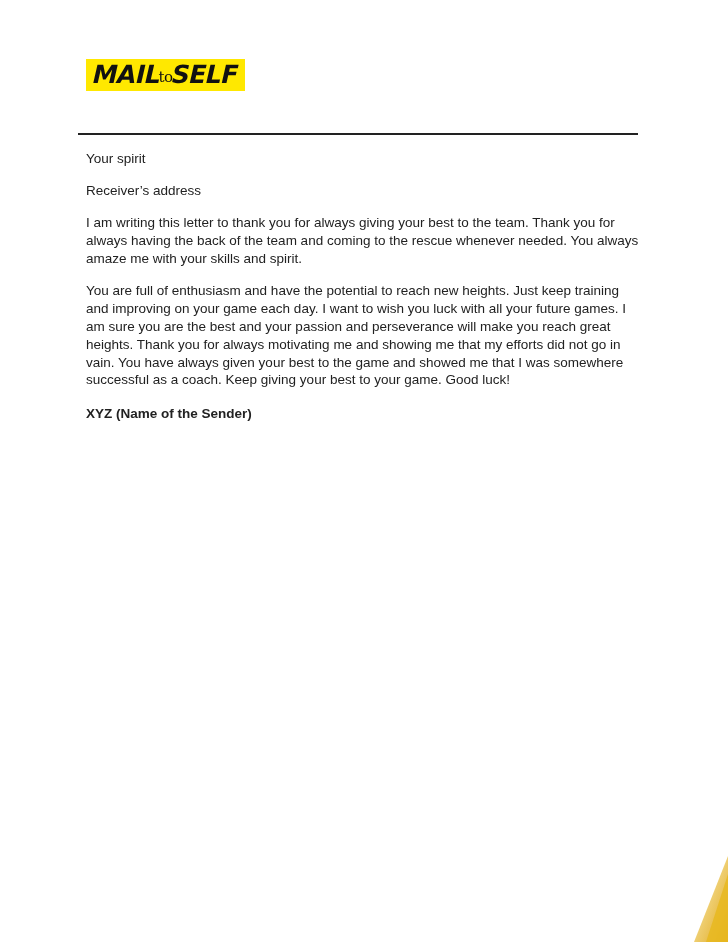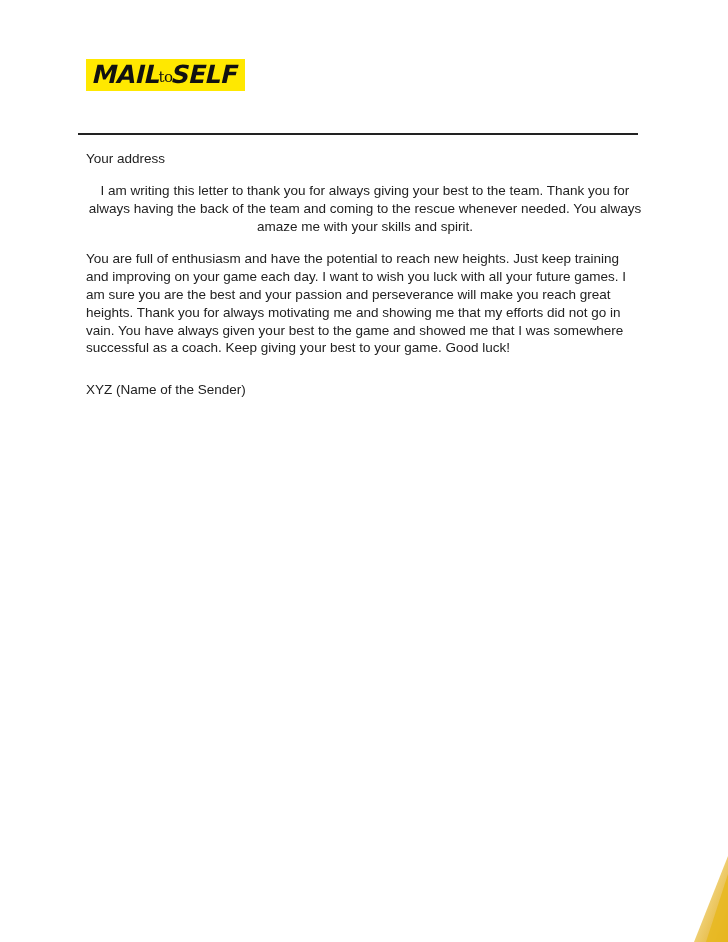--- a/index.html
+++ b/index.html
@@ -80,23 +80,23 @@
     margin: 0 0 15px 0;
     color: #222222;
   }
   .para {
     font-size: 13.5px;
     line-height: 17.8px;
     margin: 0 0 15px 0;
     color: #222222;
     text-align: left;
   }
-  .para.tight-top { margin-top: 4px; text-align: center; }
+  .para.tight-top { margin-top: 4px; }
   .closing { margin-top: 16px; }
-  .signature { margin-top: 24px; margin-bottom: 0; }
+  .signature { margin-top: 16px; margin-bottom: 0; font-weight: bold; }
 
   
   .corner-accent {
     position: absolute;
     right: 0;
     bottom: 0;
     width: 70px;
     height: 86px;
     pointer-events: none;
   }
@@ -107,21 +107,22 @@
 <div class="page">
 
   <div class="logo-wrap">
     <span class="logo"><span class="logo-main">MAIL</span><span class="logo-mid">to</span><span class="logo-main">SELF</span></span>
   </div>
 
   <div class="divider"></div>
 
   <div class="letter">
 
-    <p class="line">Your address</p>
+    <p class="line">Your spirit</p>
+    <p class="line">Receiver’s address</p>
 
 
     <p class="para tight-top">I am writing this letter to thank you for always giving your best to the team. Thank you for always having the back of the team and coming to the rescue whenever needed. You always amaze me with your skills and spirit.</p>
     <p class="para">You are full of enthusiasm and have the potential to reach new heights. Just keep training and improving on your game each day. I want to wish you luck with all your future games. I am sure you are the best and your passion and perseverance will make you reach great heights. Thank you for always motivating me and showing me that my efforts did not go in vain. You have always given your best to the game and showed me that I was somewhere successful as a coach. Keep giving your best to your game. Good luck!</p>
 
     <p class="line signature">XYZ (Name of the Sender)</p>
 
   </div>
 
   <svg class="corner-accent" viewBox="0 0 70 86" preserveAspectRatio="none" aria-hidden="true">

